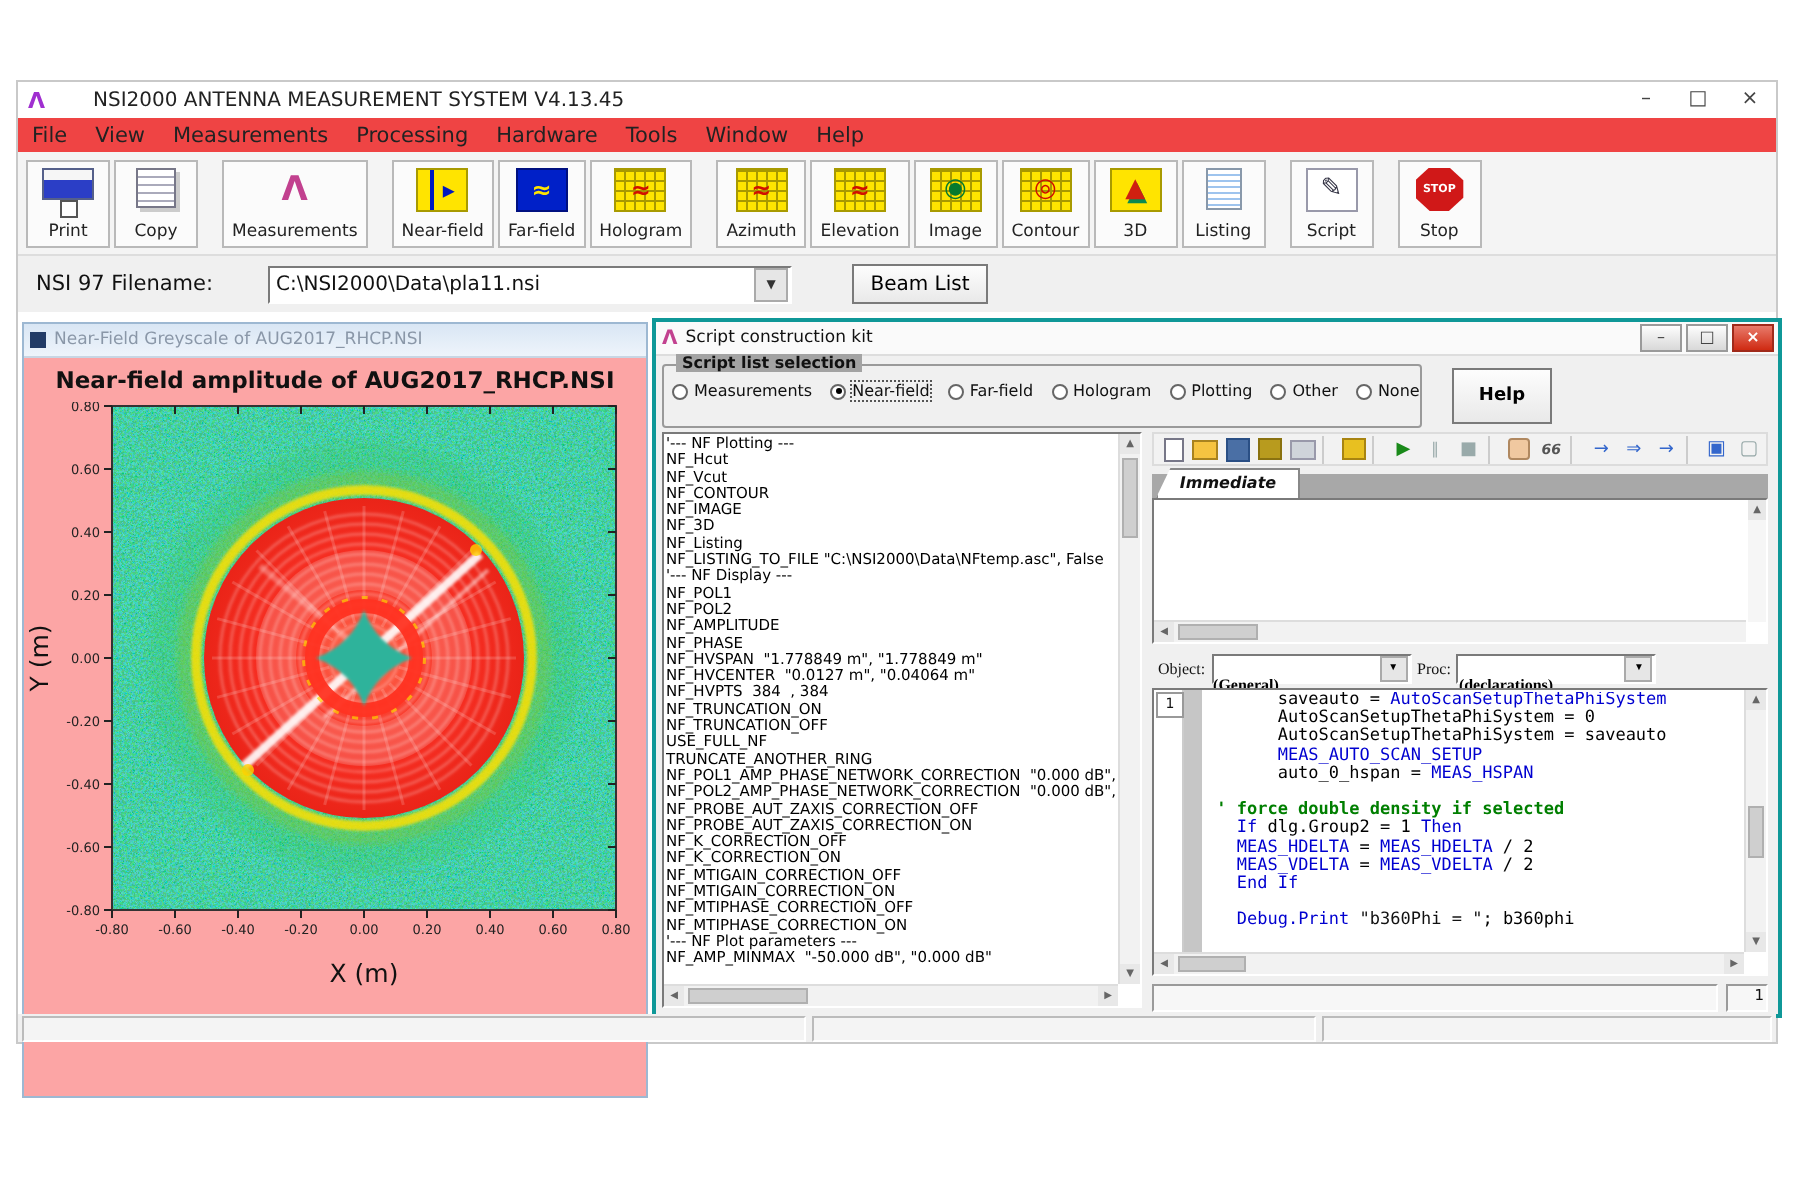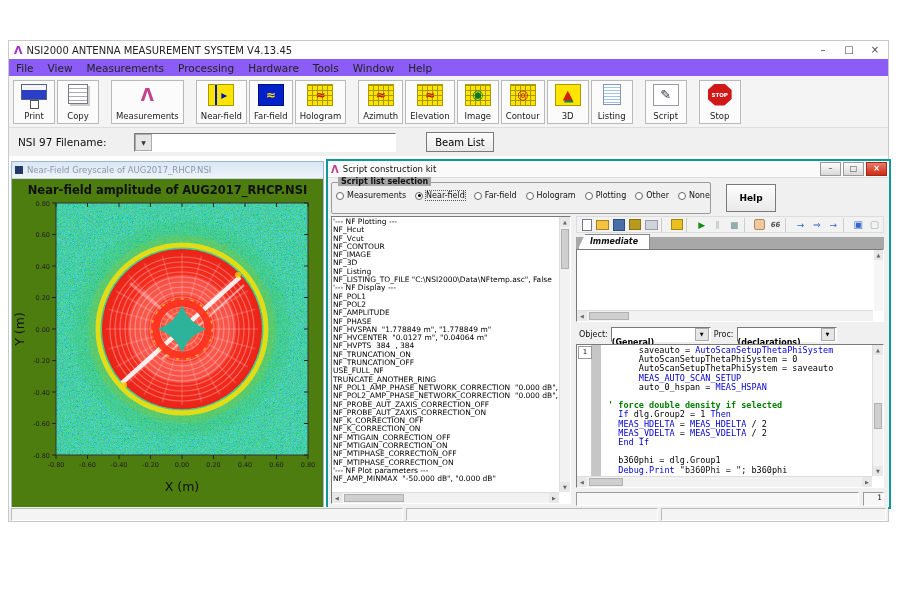--- a/index.html
+++ b/index.html
@@ -1,25 +1,25 @@
 <!DOCTYPE html>
 <html><head>
 <meta charset="utf-8">
 <style>
   html,body{margin:0;padding:0;background:#fff;font-family:"DejaVu Sans",sans-serif;}
   #page{position:relative;width:900px;height:600px;background:#fff;overflow:hidden;}
   #app{position:absolute;left:8px;top:40px;width:881px;height:482px;background:#f0f0f0;border:1px solid #c9c9c9;box-sizing:border-box;}
   
   #titlebar{position:absolute;left:0;top:0;width:100%;height:18px;background:#fff;display:flex;align-items:center;border-bottom:1px solid #eee;}
   #app-icon{color:#a02fd0;font-weight:bold;font-size:11px;margin:0 4px 0 5px;}
-  #app-title{font-size:10px;color:#222;}
+  #app-title{font-size:10px;color:#222;margin-left:20px;}
   #win-controls{margin-left:auto;display:flex;}
   .wc{width:26px;height:16px;text-align:center;font-size:10px;color:#444;line-height:16px;}
   
-  #menubar{position:absolute;left:0;top:18px;width:100%;height:17px;background:#8b5cf6;display:flex;align-items:center;border-bottom:1px solid #e4e4e4;}
+  #menubar{position:absolute;left:0;top:18px;width:100%;height:17px;background:#ef4444;display:flex;align-items:center;border-bottom:1px solid #e4e4e4;}
   .menu-item{font-size:10.5px;color:#222;padding:0 7px;}
   
   #toolbar{position:absolute;left:0;top:35px;width:100%;height:52px;background:#f4f4f4;display:flex;align-items:center;padding-left:4px;box-sizing:border-box;border-bottom:1px solid #ddd;}
   .tb-btn{height:44px;min-width:42px;background:#fbfbfb;border:1px solid #b9b9b9;margin-right:2px;display:flex;flex-direction:column;align-items:center;justify-content:space-between;padding:3px 4px 2px;box-sizing:border-box;}
   .tb-btn.gap{margin-left:10px;}
   .tb-label{font-size:8.5px;color:#222;white-space:nowrap;display:flex;align-items:center;gap:2px;flex-direction:column;}
   .tb-check{width:7px;height:7px;border:1px solid #555;background:#fff;display:inline-block;}
   .tb-ic{width:26px;height:22px;display:flex;align-items:center;justify-content:center;font-size:12px;box-sizing:border-box;}
   .ic-printer{background:linear-gradient(180deg,#f6f6f6 0 5px,#2b3ec6 5px 16px,#9aa2e0 16px);border:1px solid #55608a;}
   .ic-copy{width:20px;height:20px;background:repeating-linear-gradient(180deg,#fff 0 3px,#aab 3px 4px);border:1px solid #778;box-shadow:2px 2px 0 #ccc;}
@@ -37,21 +37,21 @@
   
   #filebar{position:absolute;left:0;top:87px;width:100%;height:28px;background:#f0f0f0;display:flex;align-items:center;}
   #file-label{font-size:10.5px;color:#111;margin-left:9px;width:116px;}
   #file-combo{width:262px;height:19px;background:#fff;border:1px solid;border-color:#7a7a7a #fff #fff #7a7a7a;box-sizing:border-box;display:flex;align-items:center;}
   #file-combo .val{flex:1;font-size:10px;color:#111;padding-left:3px;white-space:nowrap;overflow:hidden;}
   #file-combo .dd{width:15px;height:15px;background:#e6e6e6;border:1px solid #aaa;font-size:6px;color:#333;display:flex;align-items:center;justify-content:center;margin-right:1px;}
   #beamlist{margin-left:30px;width:68px;height:20px;font-size:10px;background:linear-gradient(#fdfdfd,#e9e9e9);border:1px solid #7a7a7a;font-family:inherit;}
   
   #client{position:absolute;left:0;top:115px;width:100%;height:353px;background:#fff;}
   
-  #nfwin{position:absolute;left:2px;top:120px;width:313px;height:348px;background:#4d7c0f;border:1px solid #9db8d2;box-sizing:border-box;}
+  #nfwin{position:absolute;left:2px;top:120px;width:313px;height:388px;background:#fca5a5;border:1px solid #9db8d2;box-sizing:border-box;}
   #nf-title{height:16px;background:linear-gradient(#d9e6f4,#eef4fb);display:flex;align-items:center;border-bottom:1px solid #c8d6e4;}
   #nf-title .ticon{width:8px;height:8px;background:#223b66;margin:0 4px 0 3px;}
   #nf-title .ttext{font-size:8.5px;color:#8a97a8;white-space:nowrap;overflow:hidden;}
   #nf-plot-title{height:18px;text-align:center;font-size:11.5px;font-weight:bold;color:#111;padding-top:4px;}
   
   #scriptwin{position:absolute;left:317px;top:118px;width:565px;height:350px;background:#f0f0f0;border:2px solid #0f9898;box-sizing:border-box;}
   #sk-title{height:16px;background:#fafafa;display:flex;align-items:center;border-bottom:1px solid #ddd;}
   #sk-title .ticon{color:#c2418f;font-weight:bold;font-size:10px;margin:0 4px 0 3px;}
   #sk-title .ttext{font-size:8.5px;color:#111;}
   #sk-controls{margin-left:auto;display:flex;gap:2px;margin-right:2px;}
@@ -90,21 +90,21 @@
   .mi-hand::after{content:"";width:9px;height:9px;background:#f0c8a0;border:1px solid #b08860;border-radius:2px;}
   .mi-find{color:#555;font-size:7px;font-style:italic;font-weight:bold;}
   .mi-resume{color:#36c;} .mi-step-into{color:#36c;} .mi-step-over{color:#36c;}
   .mi-properties{color:#36c;font-size:10px;} .mi-history{color:#9aa;font-size:10px;}
   #ed-tabs{position:absolute;left:0;top:18px;width:100%;height:15px;}
   #ed-tabstrip{position:absolute;left:0;right:0;bottom:0;height:12px;background:#a8a8a8;}
   #tab-immediate{position:absolute;left:2px;bottom:0;width:70px;height:14px;background:#fff;border:1px solid #888;border-bottom:none;clip-path:polygon(10% 0,100% 0,100% 100%,0 100%);font-size:8px;font-weight:bold;font-style:italic;text-align:center;line-height:14px;color:#111;}
   #immediate{position:absolute;left:0;top:33px;width:100%;height:73px;background:#fff;border:1px solid;border-color:#7a7a7a #fff #fff #7a7a7a;box-sizing:border-box;}
   #imm-v{position:absolute;right:0;top:0;bottom:10px;width:9px;background:#f6f6f6;}
   
-  #objrow{position:absolute;left:0;top:109px;width:100%;height:18px;display:flex;align-items:center;}
+  #objrow{position:absolute;left:0;top:109px;width:100%;height:18px;display:flex;align-items:center;font-family:Liberation Serif, serif;}
   .obj-label{font-size:8px;color:#111;margin:0 3px;}
   .obj-sel{width:100px;height:15px;background:#fff;border:1px solid;border-color:#7a7a7a #fff #fff #7a7a7a;box-sizing:border-box;display:flex;align-items:center;}
   .obj-sel .val{flex:1;font-size:8px;font-weight:bold;padding-left:0;white-space:nowrap;margin-top:16px;}
   .obj-sel .dd{width:12px;height:11px;background:#e6e6e6;border:1px solid #aaa;font-size:5px;text-align:center;line-height:11px;margin-right:1px;}
   
   #codewrap{position:absolute;left:0;top:128px;width:100%;height:144px;background:#fff;border:1px solid;border-color:#7a7a7a #fff #fff #7a7a7a;box-sizing:border-box;}
   #code-margin{position:absolute;left:0;top:0;bottom:11px;width:14px;background:#fff;border-right:1px solid #ccc;}
   #code-lno{width:12px;height:11px;border:1px solid #999;font-size:7px;text-align:center;line-height:11px;color:#111;margin:1px;}
   #code-strip{position:absolute;left:15px;top:0;bottom:11px;width:9px;background:#c6c6c6;}
   #code-area{position:absolute;left:26px;top:1px;right:11px;bottom:11px;overflow:hidden;font-family:"DejaVu Sans Mono",monospace;font-size:8.5px;line-height:9.2px;}
@@ -231,20 +231,21 @@
           <span class="tb-ic ic-stop">STOP</span>
           <span class="tb-label">
             <span>Stop</span>
           </span>
         </div>
       </div>
 
     <div id="filebar">
       <span id="file-label">NSI 97 Filename:</span>
       <div id="file-combo">
+        <span class="val">C:\NSI2000\Data\pla11.nsi</span>
         <span class="dd">▼</span>
       </div>
       <button id="beamlist">Beam List</button>
     </div>
 
     <div id="client"></div>
 
     <div id="nfwin">
       <div id="nf-title">
         <span class="ticon"></span>
@@ -553,21 +554,20 @@
                 <div class="cl"><span class="p">       AutoScanSetupThetaPhiSystem = saveauto</span></div>
                 <div class="cl"><span class="p">       </span><span class="k">MEAS_AUTO_SCAN_SETUP</span></div>
                 <div class="cl"><span class="p">       auto_0_hspan = </span><span class="k">MEAS_HSPAN</span></div>
                 <div class="cl">&nbsp;</div>
                 <div class="cl"><span class="c"> ' force double density if selected</span></div>
                 <div class="cl"><span class="p">   </span><span class="k">If</span><span class="p"> dlg.Group2 = 1 </span><span class="k">Then</span></div>
                 <div class="cl"><span class="p">   </span><span class="k">MEAS_HDELTA</span><span class="p"> = </span><span class="k">MEAS_HDELTA</span><span class="p"> / 2</span></div>
                 <div class="cl"><span class="p">   </span><span class="k">MEAS_VDELTA</span><span class="p"> = </span><span class="k">MEAS_VDELTA</span><span class="p"> / 2</span></div>
                 <div class="cl"><span class="p">   </span><span class="k">End If</span></div>
                 <div class="cl">&nbsp;</div>
-                <div class="cl"><span class="p">   b360phi = dlg.Group1</span></div>
                 <div class="cl"><span class="p">   </span><span class="k">Debug.Print</span><span class="p"> </span><span class="s">"b360Phi = "</span><span class="p">; b360phi</span></div>
               </div>
             <div id="code-v">
               <div class="sarrow sa-up">▲</div>
               <div class="sthumb" style="left:1px;top:58px;width:8px;height:26px;"></div>
               <div class="sarrow sa-dn">▼</div>
             </div>
             <div id="code-h">
               <div class="sarrow sa-l">◀</div>
               <div class="sthumb" style="left:12px;top:1px;width:34px;height:8px;"></div>

